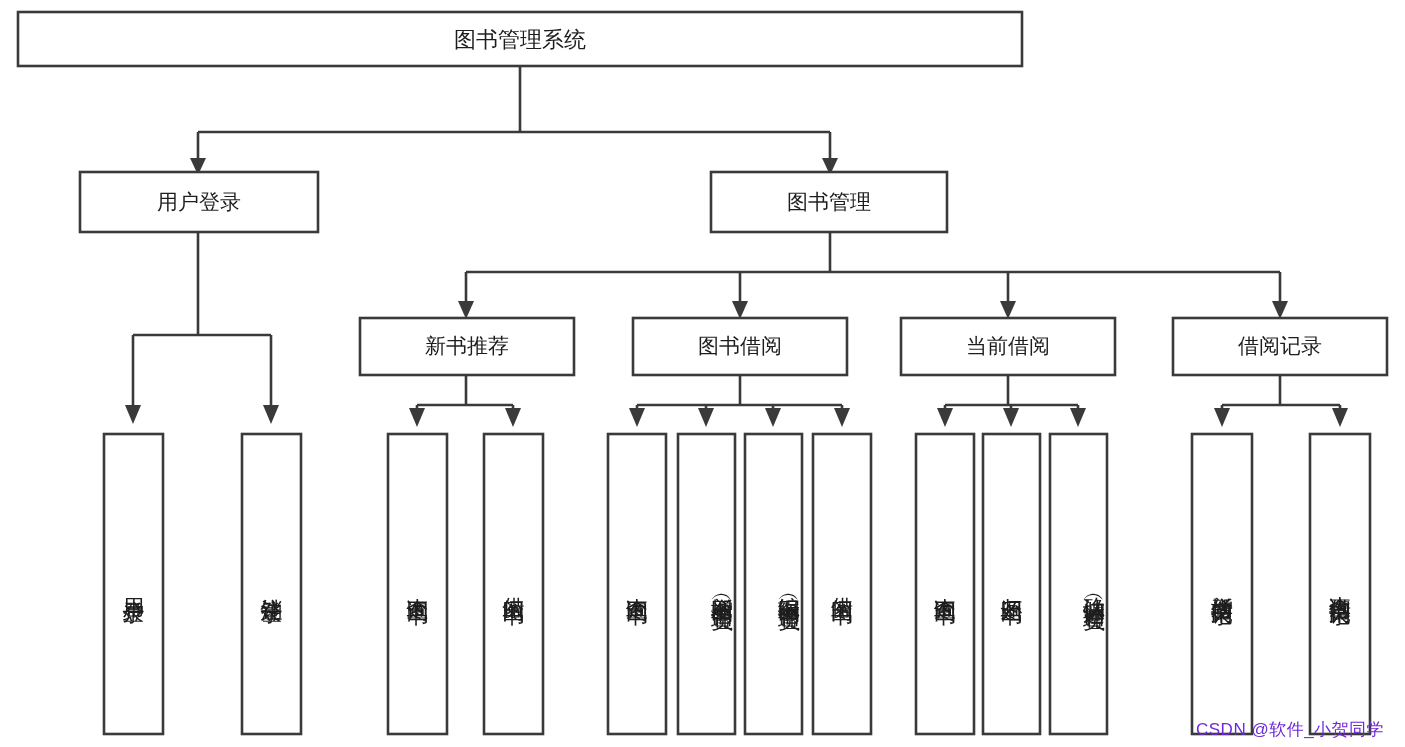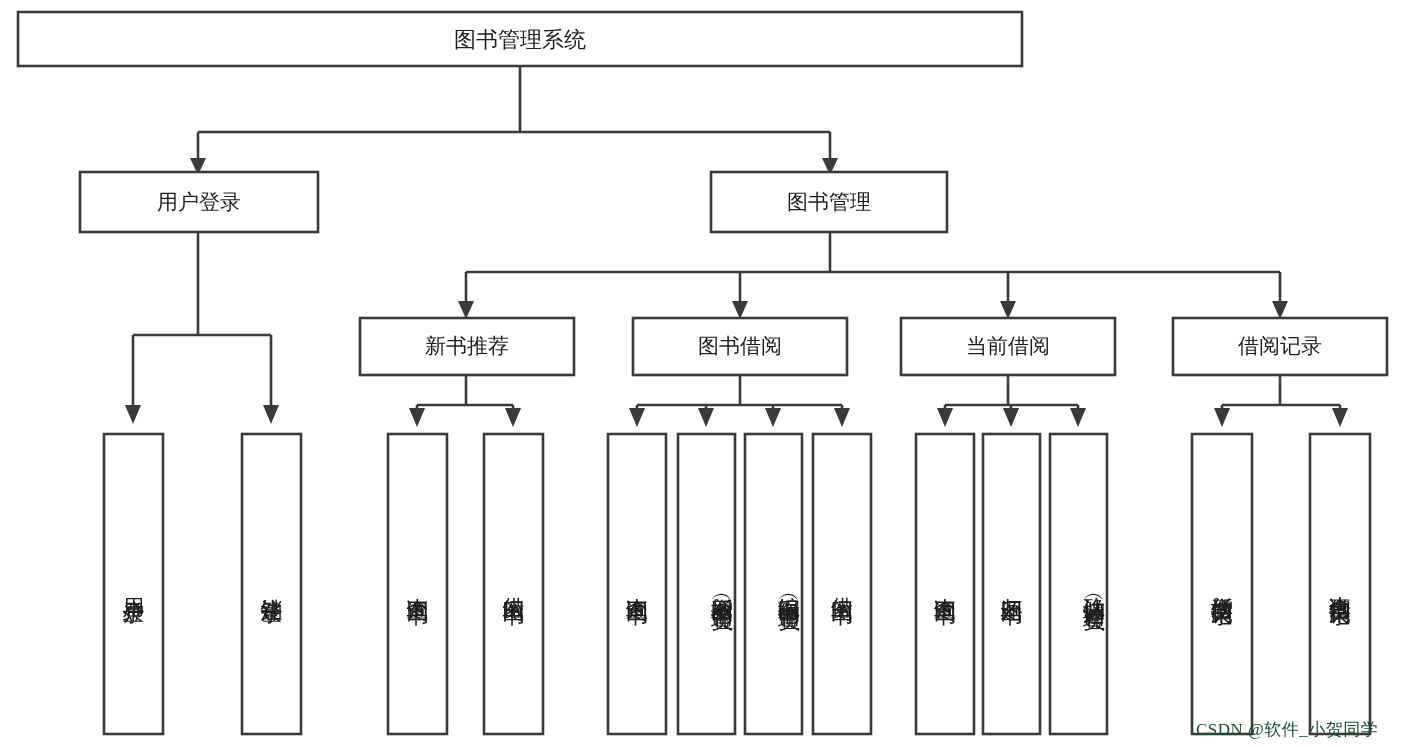--- a/index.html
+++ b/index.html
@@ -62,23 +62,23 @@
     font-family: "DejaVu Sans", "Liberation Sans", sans-serif;
     font-size: 22px;
     line-height: 1.18;
     letter-spacing: 2px;
     color: #1d1d1d;
     white-space: nowrap;
     pointer-events: none;
   }
   .watermark {
     position: absolute;
-    font-family: Liberation Serif, serif;
+    font-family: Liberation Sans, sans-serif;
     font-size: 17px;
-    color: #14532d;
+    color: #6d28d9;
     white-space: nowrap;
     letter-spacing: 0.5px;
   }
 </style>
 </head>
 <body>
 
 <div id="diagram-root">
 
   <svg class="flow" viewBox="0 0 1405 747" xmlns="http://www.w3.org/2000/svg">

